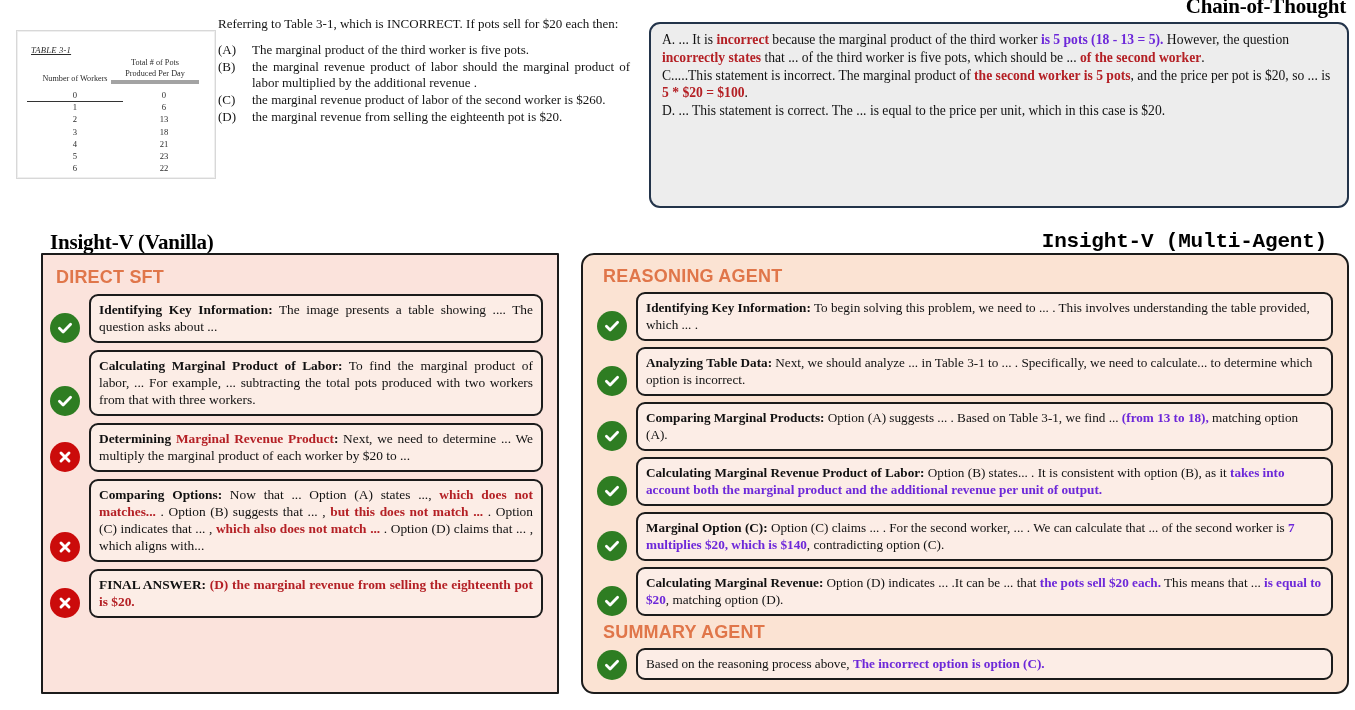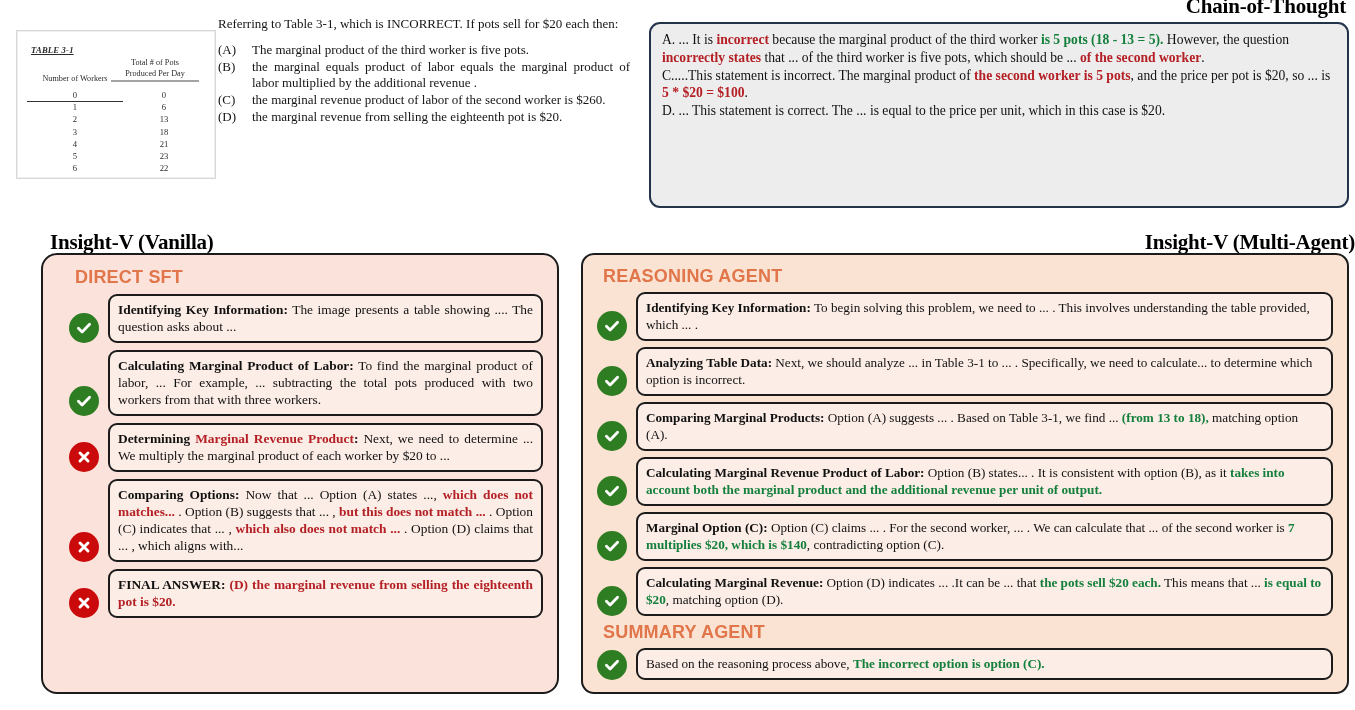--- a/index.html
+++ b/index.html
@@ -27,44 +27,44 @@
   .badge{flex:0 0 auto;width:30px;height:30px;border-radius:50%;
     display:flex;align-items:center;justify-content:center;}
   .badge.ok{background:#2E7D22;}
   .badge.bad{background:#CB0B0B;}
   .badge svg{display:block;}
   .step-text{
     font-size:13.4px;line-height:1.27;color:#111;
     padding:5px 8px 6px 8px;box-sizing:border-box;
   }
   .red{color:#B42025;font-weight:bold;}
-  .green{color:#15803d;font-weight:bold;}
+  .green{color:#6d28d9;font-weight:bold;}
 
   
   #table-fig{
     position:absolute;left:16px;top:30px;width:198px;height:147px;
     background:#fff;border:1px solid #d8d8d8;
     box-shadow:0 0 0 1px #efefef inset;
     font-family:"Liberation Serif", serif;color:#2b2b2b;
     overflow:hidden;
   }
   #table-fig .tcap{
     position:absolute;left:14px;top:14px;font-size:8.6px;font-style:italic;
-    font-weight:bold;text-decoration:underline;letter-spacing:0.2px;
+    font-weight:normal;text-decoration:underline;letter-spacing:0.2px;
   }
   #table-fig .hd-right{
     position:absolute;right:16px;top:26px;width:88px;text-align:center;
     font-size:8.2px;line-height:1.35;
   }
   #table-fig .hd-left{
     position:absolute;left:10px;top:43px;width:96px;text-align:center;
     font-size:8.2px;border-bottom:1px solid #333;padding-bottom:18px;
   }
   #table-fig .hd-right u{text-decoration:none;display:block;
-    border-bottom:2px solid #a3a3a3;padding-bottom:1px;text-align:center;}
+    border-bottom:4px solid #a3a3a3;padding-bottom:1px;text-align:center;}
   #table-fig .tbody{
     position:absolute;left:10px;top:58px;width:178px;font-size:8.6px;
   }
   #table-fig .trow{display:flex;line-height:1.42;}
   #table-fig .trow span:first-child{width:96px;text-align:center;}
   #table-fig .trow span:last-child{width:82px;text-align:center;}
 
   #question{
     position:absolute;left:218px;top:16px;width:412px;
     font-size:13px;line-height:1.235;color:#141414;
@@ -80,29 +80,29 @@
     position:absolute;left:649px;top:22px;width:700px;height:186px;
     border:2px solid #23344a;border-radius:11px;background:#EDEDED;
     box-sizing:border-box;padding:7px 11px 0 11px;
     font-size:13.6px;line-height:1.31;color:#111;
   }
 
   
   #van-title{position:absolute;left:50px;top:230px;}
   #vanilla{
     position:absolute;left:41px;top:253px;width:518px;height:441px;
-    border:2px solid #1b1b1b;border-radius:16px;background:#FBE3DC;
-    box-sizing:border-box;padding:9px 14px 10px 26px;
+    border:2px solid #1b1b1b;border-radius:1px;background:#FBE3DC;
+    box-sizing:border-box;padding:9px 14px 10px 7px;
   }
   #vanilla .agent-head{margin:3px 0 6px 6px;}
   #vanilla .step-row{margin-bottom:7px;}
   #vanilla .rb{flex:1 1 auto;min-width:0;}
 
   
-  #ma-title{position:absolute;right:0;top:230px;}
+  #ma-title{position:absolute;right:28px;top:230px;font-family:Liberation Mono, monospace;}
   #multi{
     position:absolute;left:581px;top:253px;width:768px;height:441px;
     border:2px solid #1b1b1b;border-radius:13px;background:#FBE3D3;
     box-sizing:border-box;padding:9px 14px 10px 14px;
   }
   #multi .agent-head{margin:2px 0 5px 6px;}
   #multi .agent-head.second{margin-top:4px;}
   #multi .step-row{margin-bottom:6px;}
   #multi .rb{flex:1 1 auto;min-width:0;background:#FCEDE6;}
   #multi .step-text{font-size:13.2px;line-height:1.29;}
@@ -151,21 +151,21 @@
 
 <div id="question">
   <p class="qlead">Referring to Table 3-1, which is INCORRECT. If pots sell for $20 each then:</p>
   <div>
       <div class="opt">
         <div class="lbl">(A)</div>
         <div class="txt nj">The marginal product of the third worker is five pots.</div>
       </div>
       <div class="opt">
         <div class="lbl">(B)</div>
-        <div class="txt">the marginal equals product of labor equals the marginal product of labor multiplied by the additional revenue .</div>
+        <div class="txt">the marginal revenue product of labor should the marginal product of labor multiplied by the additional revenue .</div>
       </div>
       <div class="opt">
         <div class="lbl">(C)</div>
         <div class="txt">the marginal revenue product of labor of the second worker is $260.</div>
       </div>
       <div class="opt">
         <div class="lbl">(D)</div>
         <div class="txt">the marginal revenue from selling the eighteenth pot is $20.</div>
       </div>
     </div>

